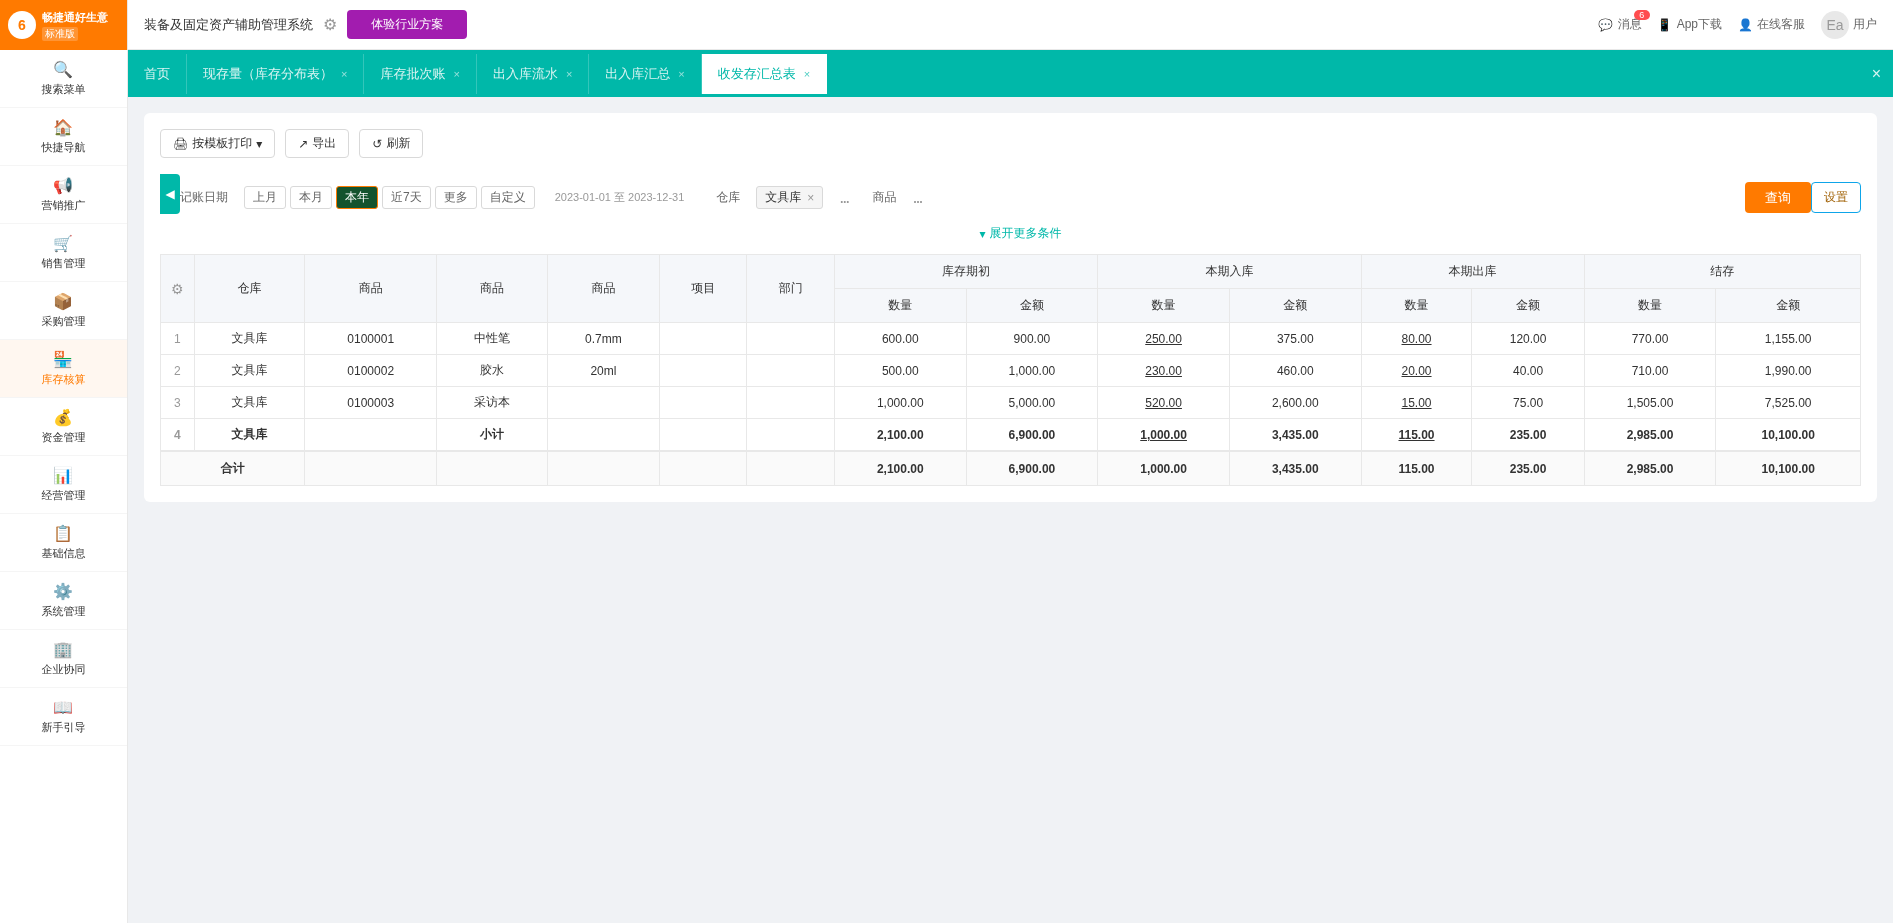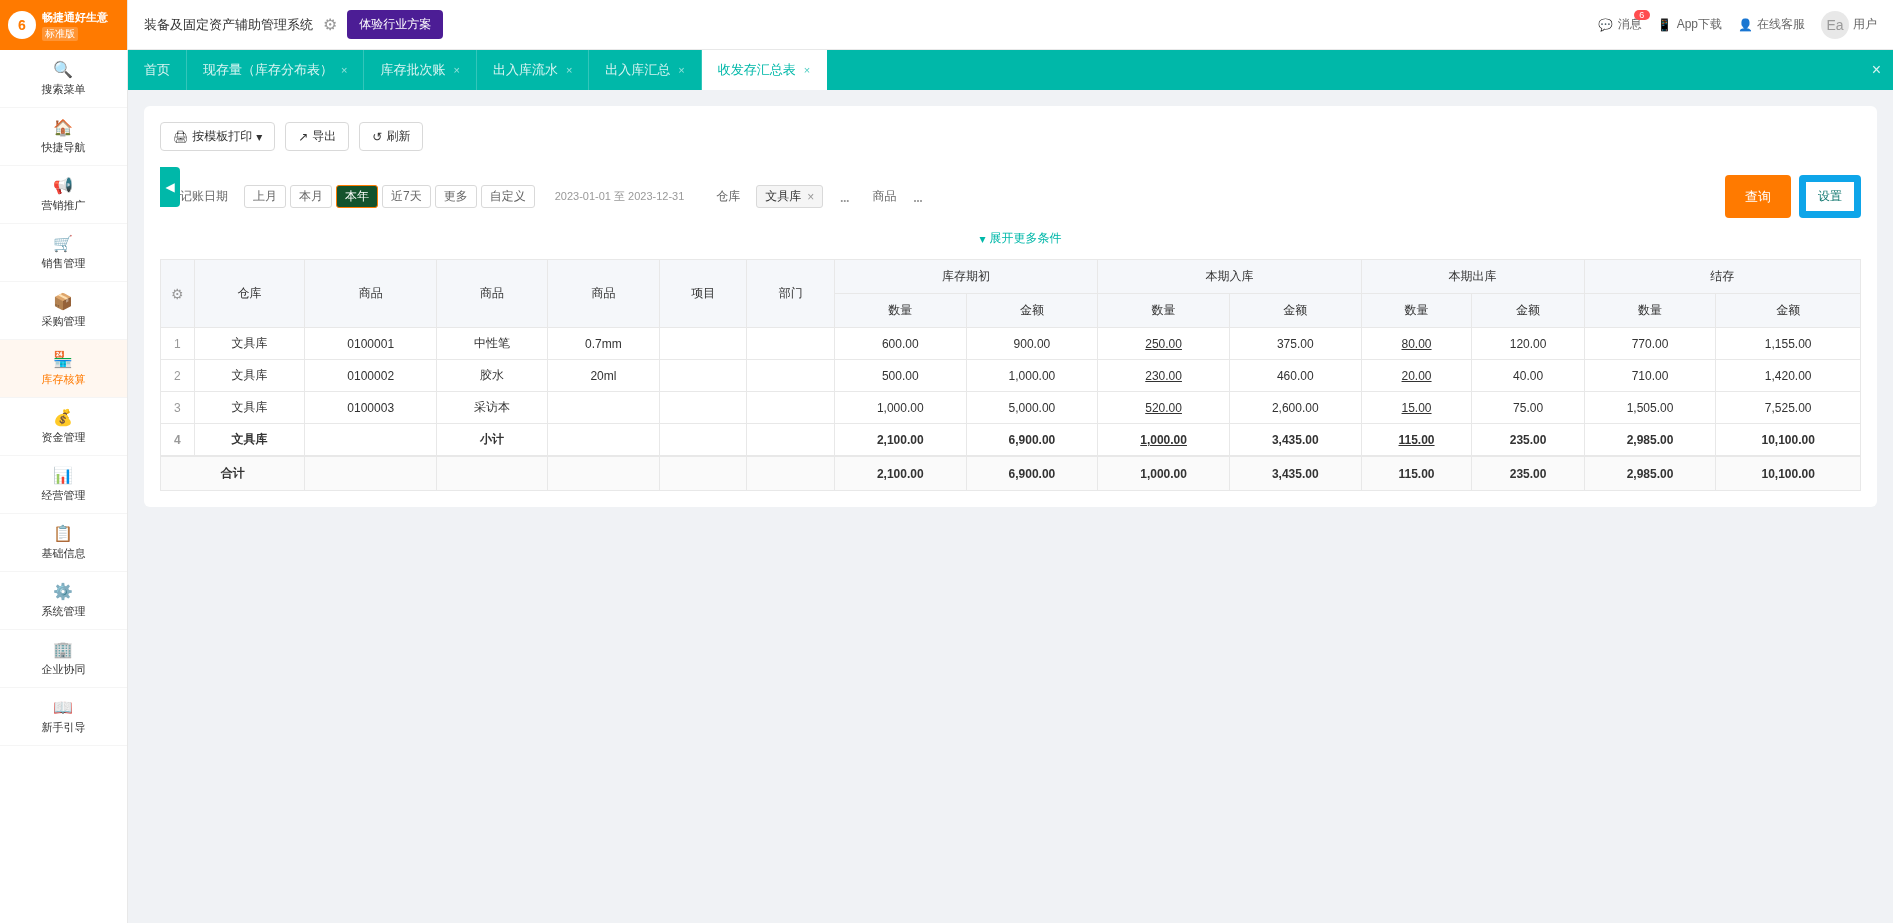--- a/index.html
+++ b/index.html
@@ -17,28 +17,28 @@
     .sidebar-item .label { font-size: 11px; text-align: center; }
 
     
     .main { flex: 1; display: flex; flex-direction: column; overflow: hidden; }
 
     
     .topbar { height: 50px; background: #fff; display: flex; align-items: center; justify-content: space-between; padding: 0 16px; border-bottom: 1px solid #e8e8e8; flex-shrink: 0; }
     .topbar-left { display: flex; align-items: center; gap: 10px; }
     .system-title { font-size: 13px; color: #333; }
     .topbar-settings { color: #999; cursor: pointer; font-size: 16px; }
-    .experience-btn { background: #4c1d95; color: #fff; border: none; border-radius: 4px; padding: 6px 12px; font-size: 12px; cursor: pointer; }
+    .experience-btn { background: #a21caf; color: #fff; border: none; border-radius: 4px; padding: 6px 24px; font-size: 12px; cursor: pointer; }
     .topbar-right { display: flex; align-items: center; gap: 16px; color: #666; font-size: 12px; }
     .topbar-right-item { display: flex; align-items: center; gap: 4px; cursor: pointer; position: relative; }
     .badge { background: #ff4d4f; color: #fff; border-radius: 10px; font-size: 9px; padding: 0 4px; position: absolute; top: -6px; right: -8px; min-width: 16px; text-align: center; }
     .user-avatar { width: 28px; height: 28px; background: #e8e8e8; border-radius: 50%; display: flex; align-items: center; justify-content: center; color: #999; font-size: 14px; }
 
     
-    .tabbar { background: #00b8a9; display: flex; align-items: center; padding: 0; flex-shrink: 0; height: 40px; }
+    .tabbar { background: #00b8a9; display: flex; align-items: center; padding: 0; flex-shrink: 0; height: 47px; }
     .tab { display: flex; align-items: center; gap: 6px; padding: 0 16px; height: 40px; color: rgba(255,255,255,0.85); cursor: pointer; font-size: 13px; border-right: 1px solid rgba(255,255,255,0.2); white-space: nowrap; }
     .tab.active { background: #fff; color: #00b8a9; font-weight: 500; }
     .tab .close { font-size: 11px; opacity: 0.7; margin-left: 2px; }
     .tabbar-close { margin-left: auto; color: rgba(255,255,255,0.85); padding: 0 12px; cursor: pointer; font-size: 16px; }
 
     
     .page-content { flex: 1; overflow-y: auto; padding: 16px; background: #f0f2f5; }
 
     
     .card { background: #fff; border-radius: 6px; padding: 16px; margin-bottom: 12px; }
@@ -51,21 +51,21 @@
     .date-buttons { display: flex; gap: 4px; }
     .date-btn { padding: 2px 8px; border-radius: 3px; border: 1px solid #d9d9d9; background: #fff; color: #666; cursor: pointer; font-size: 12px; }
     .date-btn.active { background: #14532d; color: #fff; border-color: #ff7a00; }
     .date-range { color: #999; font-size: 11px; margin-left: 4px; }
     .warehouse-tag { display: flex; align-items: center; gap: 4px; background: #f5f5f5; border: 1px solid #d9d9d9; border-radius: 3px; padding: 2px 8px; font-size: 12px; color: #333; }
     .tag-close { color: #999; cursor: pointer; margin-left: 2px; }
     .more-btn { color: #999; cursor: pointer; font-size: 18px; letter-spacing: -2px; }
     .expand-btn { display: flex; align-items: center; gap: 4px; color: #00b8a9; cursor: pointer; font-size: 12px; margin: 0 auto; }
     .filter-row { display: flex; align-items: center; gap: 16px; padding: 8px 0; }
     .query-btn { background: #ff7a00; color: #fff; border: none; padding: 6px 20px; border-radius: 4px; cursor: pointer; font-size: 13px; }
-    .settings-btn { background: #fff; color: #0f766e; border: 7px solid #0ea5e9; padding: 6px 12px; border-radius: 4px; cursor: pointer; font-size: 12px; }
+    .settings-btn { background: #fff; color: #a16207; border: 1px solid #0ea5e9; padding: 6px 12px; border-radius: 4px; cursor: pointer; font-size: 12px; }
 
     
     .toggle-btn { background: #00b8a9; color: #fff; border: none; width: 20px; height: 40px; border-radius: 0 4px 4px 0; cursor: pointer; display: flex; align-items: center; justify-content: center; font-size: 12px; flex-shrink: 0; }
 
     
     .table-wrapper { overflow-x: auto; }
     table { width: 100%; border-collapse: collapse; font-size: 12px; }
     thead tr { background: #f5f7fa; }
     th { padding: 8px 10px; text-align: center; color: #333; font-weight: 500; border: 1px solid #e8e8e8; white-space: nowrap; }
     td { padding: 7px 10px; text-align: center; color: #333; border: 1px solid #e8e8e8; white-space: nowrap; }
@@ -236,21 +236,21 @@
             </div>
             <span class="date-range">2023-01-01 至 2023-12-31</span>
             <span style="margin-left:16px;" class="filter-label">仓库</span>
             <div class="warehouse-tag">
               <span>文具库</span>
               <span class="tag-close">×</span>
             </div>
             <span class="more-btn">...</span>
             <span style="margin-left:8px;" class="filter-label">商品</span>
             <span class="more-btn">...</span>
-            <div style="margin-left:auto;display:flex;gap:8px;">
+            <div style="margin-left:auto;display:flex;gap:0;">
               <button class="query-btn">查询</button>
               <button class="settings-btn">设置</button>
             </div>
           </div>
           <div style="display:flex;justify-content:center;padding:4px 0;">
             <div class="expand-btn">
               <span>▾</span>
               <span>展开更多条件</span>
             </div>
           </div>
@@ -312,21 +312,21 @@
     <td>20ml</td>
     <td></td>
     <td></td>
     <td>500.00</td>
     <td>1,000.00</td>
     <td><span class="underline">230.00</span></td>
     <td>460.00</td>
     <td><span class="underline">20.00</span></td>
     <td>40.00</td>
     <td>710.00</td>
-    <td>1,420.00</td>
+    <td>1,990.00</td>
   </tr>
               <tr>
     <td class="row-num">3</td>
     <td>文具库</td>
     <td>0100003</td>
     <td>采访本</td>
     <td></td>
     <td></td>
     <td></td>
     <td>1,000.00</td>

